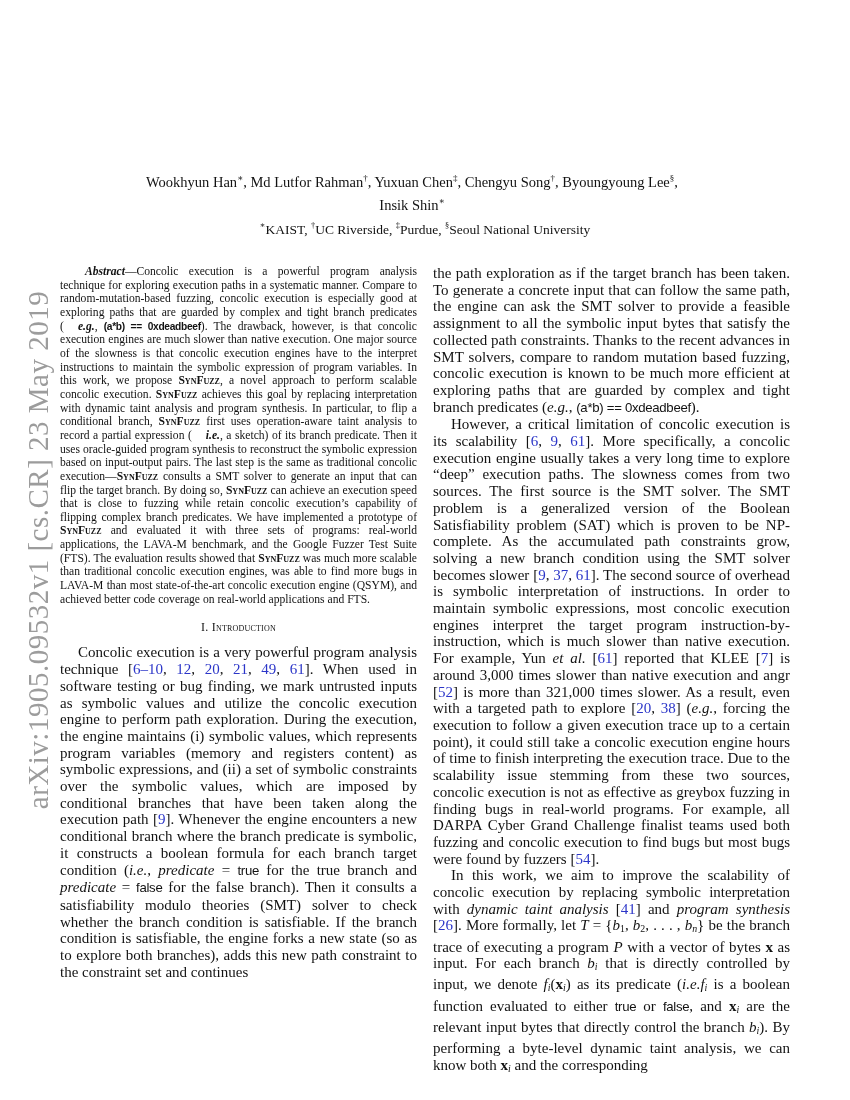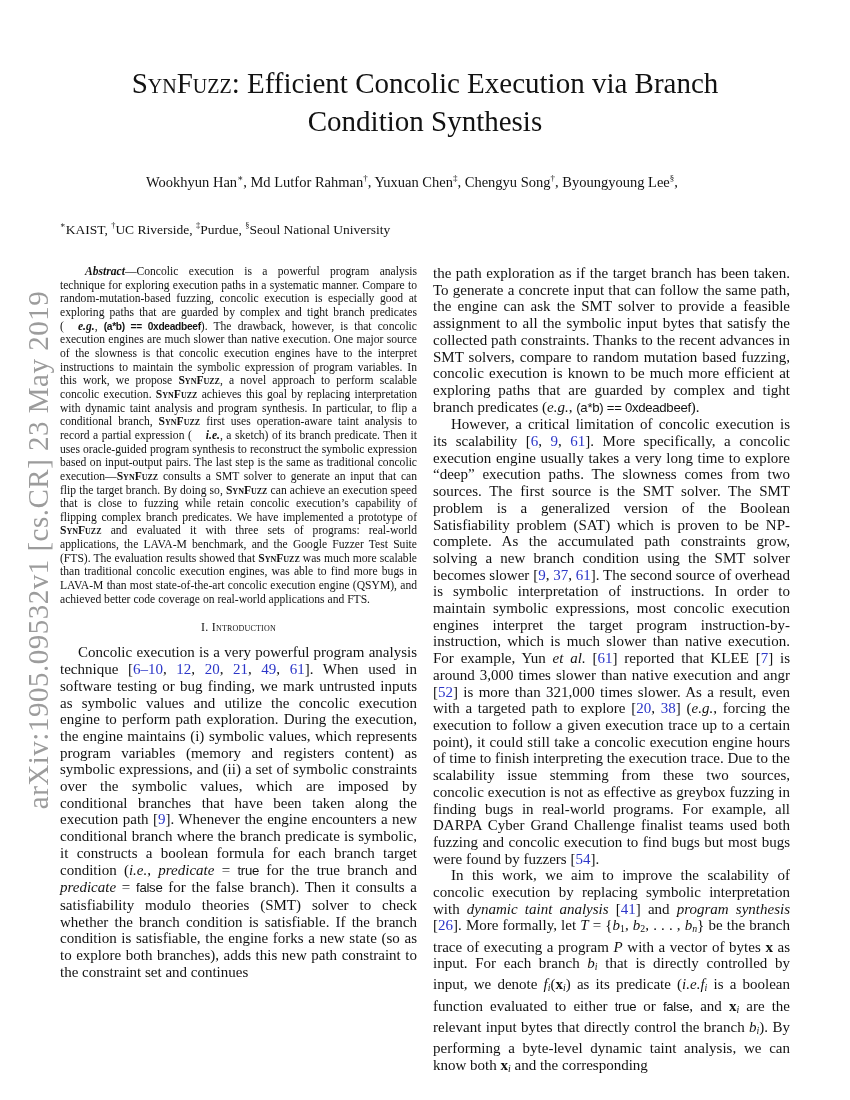--- a/index.html
+++ b/index.html
@@ -16,21 +16,21 @@
   .watermark{
     position:absolute;top:550px;left:38px;
     transform:translate(-50%,-50%) rotate(-90deg);
     white-space:nowrap;color:var(--watermark);
     font-size:29px;letter-spacing:0.5px;
   }
   .title-block{position:absolute;left:60px;top:64px;width:730px;text-align:center;}
   .title-line{font-size:29px;line-height:38px;}
   .authors-block{position:absolute;left:47px;top:169px;width:730px;text-align:center;}
   .authors-line{font-size:14.5px;line-height:19.5px;}
-  .affil-block{position:absolute;left:60px;top:220px;width:730px;text-align:left;font-size:13.5px;}
+  .affil-block{position:absolute;left:60px;top:220px;width:730px;text-align:center;font-size:13.5px;}
   .col{position:absolute;top:265px;width:357px;text-align:justify;}
   .col-left{left:60px;}
   .col-right{left:433px;}
   .abstract{
     font-size:11.6px;line-height:13.66px;font-weight:700;margin:0;
     text-indent:11px;
   }
   .section-heading{
     text-align:center;font-size:12px;margin:14px 0 9px 0;font-weight:400;
     letter-spacing:0.2px;
@@ -51,27 +51,24 @@
   .r-subi{font-size:0.66em;vertical-align:-0.25em;font-style:italic;}
   .r-sup{font-size:0.62em;vertical-align:super;}
 </style>
 </head>
 <body>
 
 <div class="page">
 
   <div class="watermark">arXiv:1905.09532v1  [cs.CR]  23 May 2019</div>
 
-  <div class="title-block">
-    <div class="title-line"><span class="r-sc">SynFuzz</span><span class="r-p">: Efficient Concolic Execution via Branch</span></div>
-    <div class="title-line"><span class="r-p">Condition Synthesis</span></div>
-  </div>
 
   <div class="authors-block">
     <div class="authors-line"><span class="r-p">Wookhyun Han</span><span class="r-sup">∗</span><span class="r-p">, Md Lutfor Rahman</span><span class="r-sup">†</span><span class="r-p">, Yuxuan Chen</span><span class="r-sup">‡</span><span class="r-p">, Chengyu Song</span><span class="r-sup">†</span><span class="r-p">, Byoungyoung Lee</span><span class="r-sup">§</span><span class="r-p">,</span></div>
+    <div class="authors-line"><span class="r-p">Insik Shin</span><span class="r-sup">∗</span></div>
   </div>
 
   <div class="affil-block"><span class="r-sup">∗</span><span class="r-p">KAIST, </span><span class="r-sup">†</span><span class="r-p">UC Riverside, </span><span class="r-sup">‡</span><span class="r-p">Purdue, </span><span class="r-sup">§</span><span class="r-p">Seoul National University</span></div>
 
   <div class="col col-left">
     <p class="abstract"><span class="r-bi">Abstract</span><span class="r-b">—Concolic execution is a powerful program analysis technique for exploring execution paths in a systematic manner. Compare to random-mutation-based fuzzing, concolic execution is especially good at exploring paths that are guarded by complex and tight branch predicates (</span><span class="r-bi">e.g.</span><span class="r-b">, </span><span class="r-m">(a*b) == 0xdeadbeef</span><span class="r-b">). The drawback, however, is that concolic execution engines are much slower than native execution. One major source of the slowness is that concolic execution engines have to the interpret instructions to maintain the symbolic expression of program variables. In this work, we propose </span><span class="r-sc">SynFuzz</span><span class="r-b">, a novel approach to perform scalable concolic execution. </span><span class="r-sc">SynFuzz</span><span class="r-b"> achieves this goal by replacing interpretation with dynamic taint analysis and program synthesis. In particular, to flip a conditional branch, </span><span class="r-sc">SynFuzz</span><span class="r-b"> first uses operation-aware taint analysis to record a partial expression (</span><span class="r-bi">i.e.</span><span class="r-b">, a sketch) of its branch predicate. Then it uses oracle-guided program synthesis to reconstruct the symbolic expression based on input-output pairs. The last step is the same as traditional concolic execution—</span><span class="r-sc">SynFuzz</span><span class="r-b"> consults a SMT solver to generate an input that can flip the target branch. By doing so, </span><span class="r-sc">SynFuzz</span><span class="r-b"> can achieve an execution speed that is close to fuzzing while retain concolic execution’s capability of flipping complex branch predicates. We have implemented a prototype of </span><span class="r-sc">SynFuzz</span><span class="r-b"> and evaluated it with three sets of programs: real-world applications, the LAVA-M benchmark, and the Google Fuzzer Test Suite (FTS). The evaluation results showed that </span><span class="r-sc">SynFuzz</span><span class="r-b"> was much more scalable than traditional concolic execution engines, was able to find more bugs in LAVA-M than most state-of-the-art concolic execution engine (QSYM), and achieved better code coverage on real-world applications and FTS.</span></p>
     <div class="section-heading"><span class="r-p">I. </span><span class="r-sc">Introduction</span></div>
     <div>
         <p class="para indent"><span class="r-p">Concolic execution is a very powerful program analysis technique [</span><span class="r-c">6</span><span class="r-c">–</span><span class="r-c">10</span><span class="r-p">, </span><span class="r-c">12</span><span class="r-p">, </span><span class="r-c">20</span><span class="r-p">, </span><span class="r-c">21</span><span class="r-p">, </span><span class="r-c">49</span><span class="r-p">, </span><span class="r-c">61</span><span class="r-p">]. When used in software testing or bug finding, we mark untrusted inputs as symbolic values and utilize the concolic execution engine to perform path exploration. During the execution, the engine maintains (i) symbolic values, which represents program variables (memory and registers content) as symbolic expressions, and (ii) a set of symbolic constraints over the symbolic values, which are imposed by conditional branches that have been taken along the execution path [</span><span class="r-c">9</span><span class="r-p">]. Whenever the engine encounters a new conditional branch where the branch predicate is symbolic, it constructs a boolean formula for each branch target condition (</span><span class="r-i">i.e.</span><span class="r-p">, </span><span class="r-i">predicate</span><span class="r-p"> = </span><span class="r-m">true</span><span class="r-p"> for the true branch and </span><span class="r-i">predicate</span><span class="r-p"> = </span><span class="r-m">false</span><span class="r-p"> for the false branch). Then it consults a satisfiability modulo theories (SMT) solver to check whether the branch condition is satisfiable. If the branch condition is satisfiable, the engine forks a new state (so as to explore both branches), adds this new path constraint to the constraint set and continues</span></p>
       </div>

